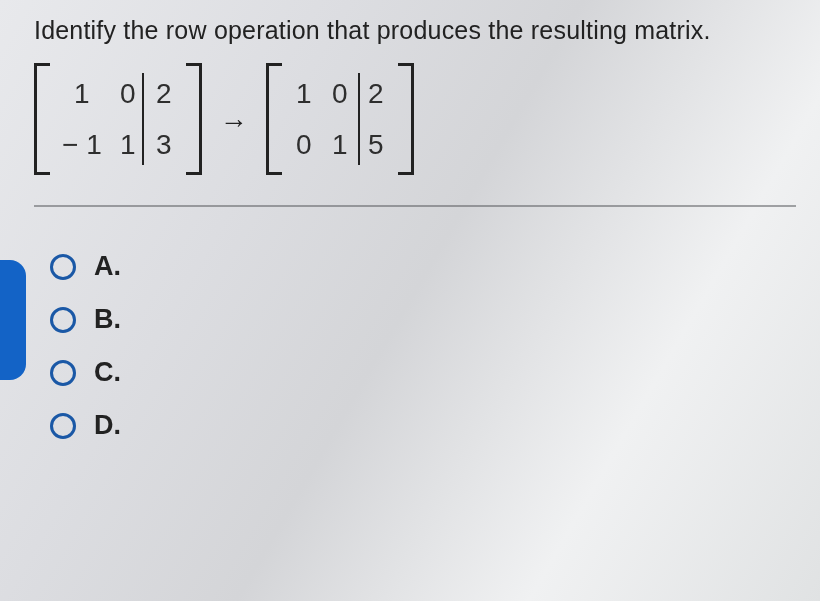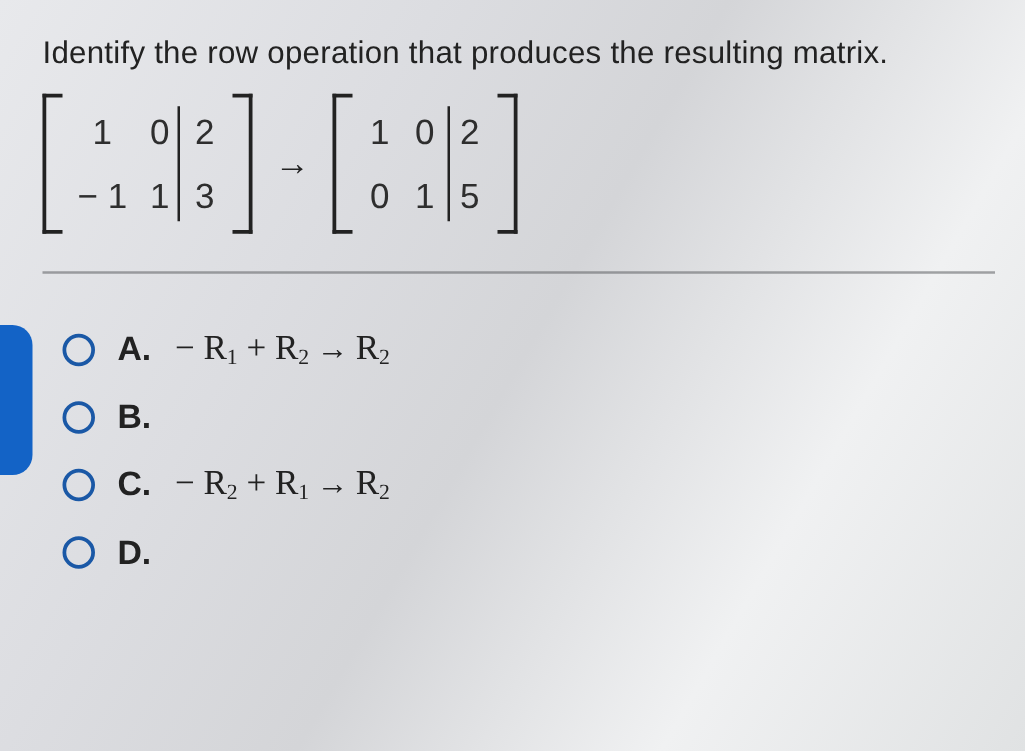--- a/index.html
+++ b/index.html
@@ -9,21 +9,21 @@
     height: 601px;
     overflow: hidden;
     font-family: Arial, Helvetica, sans-serif;
     background: linear-gradient(120deg, #e8e9ec 0%, #dcdde1 30%, #d4d5d8 50%, #f0f1f2 75%, #e0e2e3 100%);
     color: #2e2e2e;
   }
   .page {
     position: relative;
     width: 820px;
     height: 601px;
-    padding: 28px 24px 0 34px;
+    padding: 16px 24px 0 34px;
     box-sizing: border-box;
   }
   .question-text {
     font-size: 25px;
     font-weight: 400;
     letter-spacing: 0.2px;
     color: #222;
     margin: 0 0 18px 0;
   }
 
@@ -183,36 +183,30 @@
 
   </div>
 
   <hr class="sep">
 
   <div class="options">
 
     <div class="option">
       <span class="radio"></span>
       <span class="opt-label">A.</span>
-      <span class="math">
-        <span>− R</span><sub>1</sub><span> + R</span><sub>2</sub><span class="arrow-sm">→</span>R<sub>2</sub>
-      </span>
     </div>
 
     <div class="option">
       <span class="radio"></span>
       <span class="opt-label">B.</span>
     </div>
 
     <div class="option">
       <span class="radio"></span>
       <span class="opt-label">C.</span>
-      <span class="math">
-        <span>− R</span><sub>2</sub><span> + R</span><sub>1</sub><span class="arrow-sm">→</span>R<sub>2</sub>
-      </span>
     </div>
 
     <div class="option">
       <span class="radio"></span>
       <span class="opt-label">D.</span>
     </div>
 
   </div>
 </div>
 

